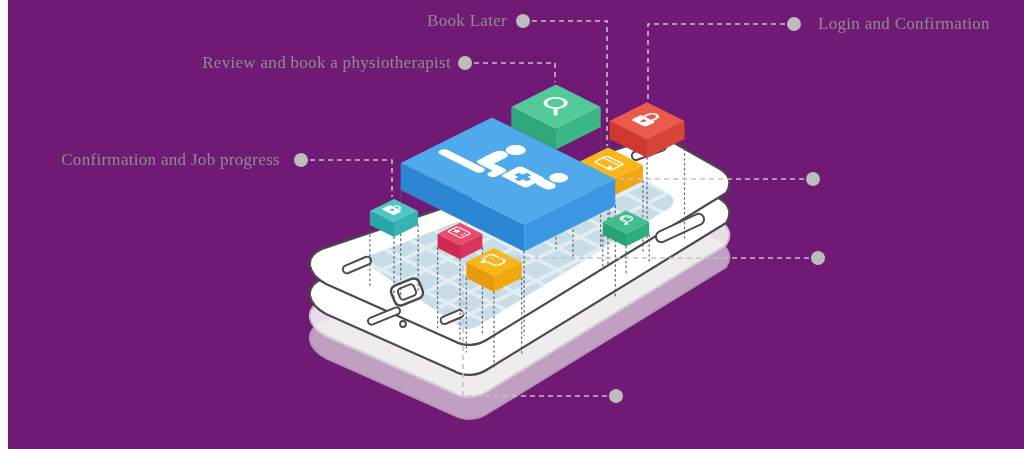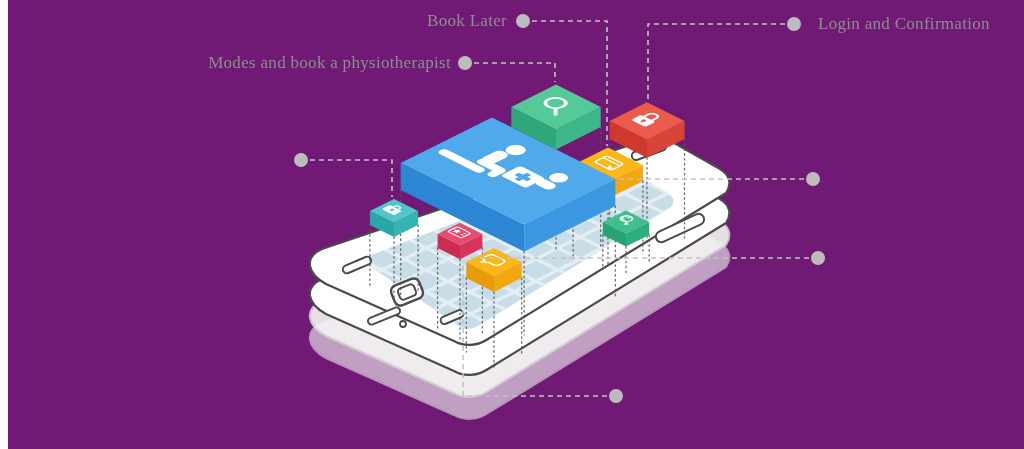--- a/index.html
+++ b/index.html
@@ -204,14 +204,15 @@
     <circle cx="457" cy="63" r="7"></circle>
     <circle cx="293" cy="160" r="7"></circle>
     <circle cx="805" cy="179" r="7"></circle>
     <circle cx="810" cy="258" r="7"></circle>
     <circle cx="608" cy="396" r="7"></circle>
   </g>
 </svg>
 
   <div class="lbl r" style="right:525px;top:11px">Book Later</div>
   <div class="lbl" style="left:810px;top:14px">Login and Confirmation</div>
-  <div class="lbl r" style="right:581px;top:53px">Modes and book a physiotherapist</div>
+  <div class="lbl r" style="right:581px;top:53px">Review and book a physiotherapist</div>
+  <div class="lbl r" style="right:752px;top:150px">Confirmation and Job progress</div>
 </div>
 
 </body></html>

